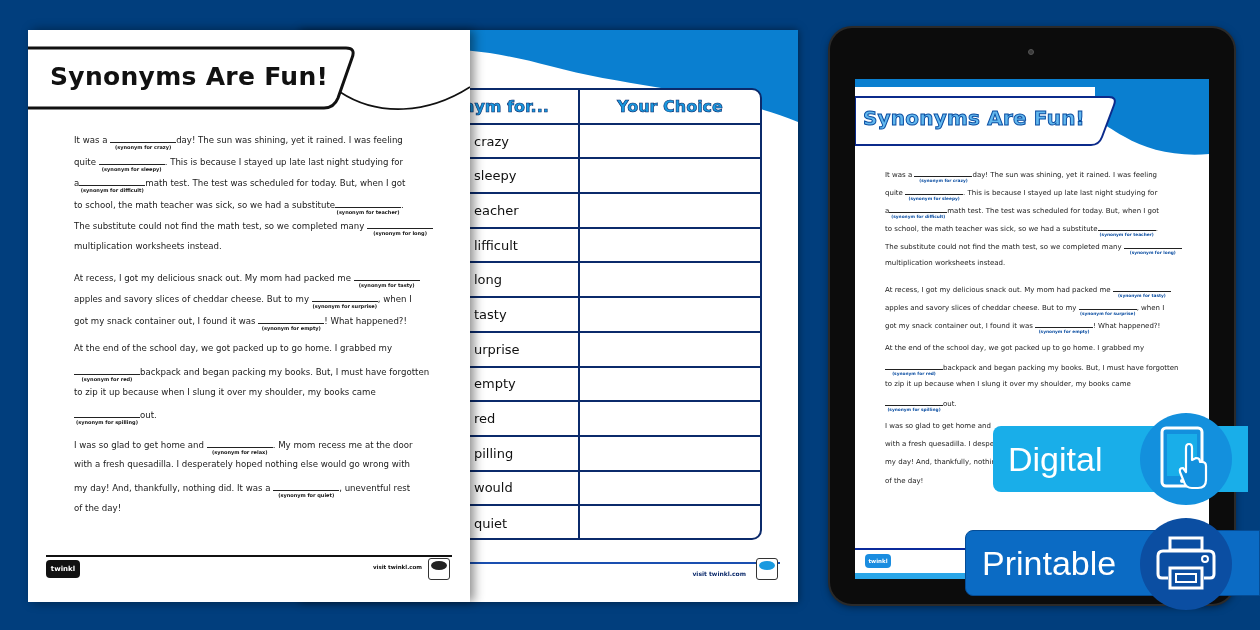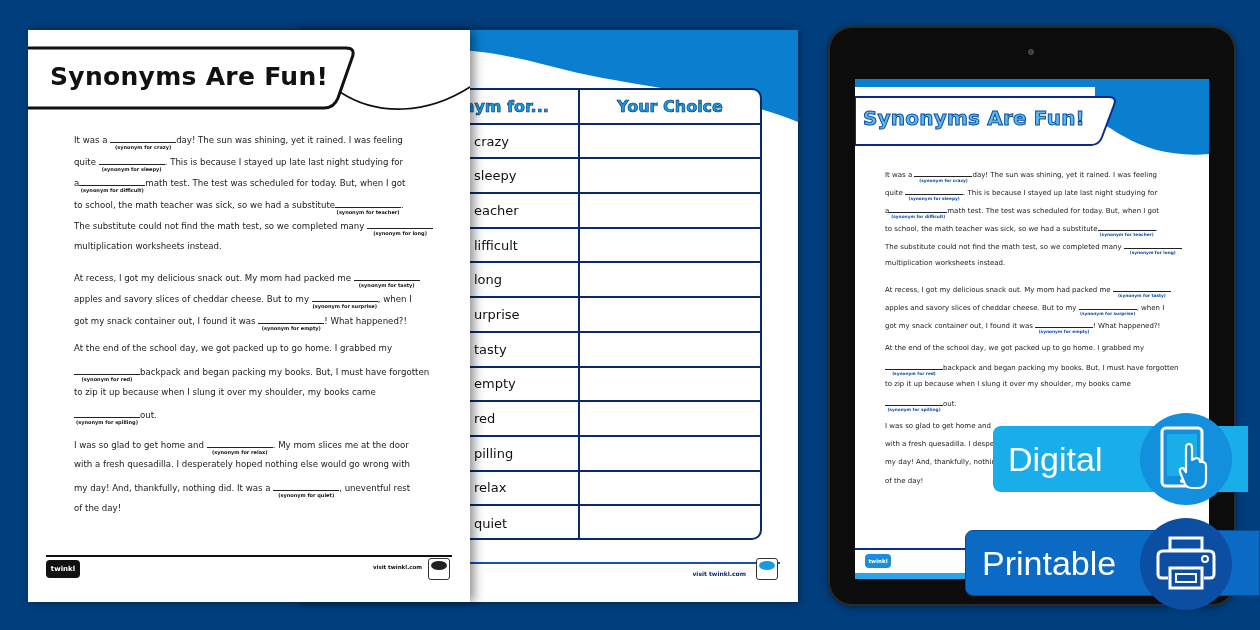--- a/index.html
+++ b/index.html
@@ -125,41 +125,41 @@
       </div>
       <div class="row">
         <div class="c1">lifficult</div>
         <div class="c2"></div>
       </div>
       <div class="row">
         <div class="c1">long</div>
         <div class="c2"></div>
       </div>
       <div class="row">
+        <div class="c1">tasty</div>
+        <div class="c2"></div>
+      </div>
+      <div class="row">
         <div class="c1">urprise</div>
         <div class="c2"></div>
       </div>
       <div class="row">
-        <div class="c1">tasty</div>
-        <div class="c2"></div>
-      </div>
-      <div class="row">
         <div class="c1">empty</div>
         <div class="c2"></div>
       </div>
       <div class="row">
         <div class="c1">red</div>
         <div class="c2"></div>
       </div>
       <div class="row">
         <div class="c1">pilling</div>
         <div class="c2"></div>
       </div>
       <div class="row">
-        <div class="c1">relax</div>
+        <div class="c1">would</div>
         <div class="c2"></div>
       </div>
       <div class="row">
         <div class="c1">quiet</div>
         <div class="c2"></div>
       </div>
     </div>
   <div class="back-footer-line"></div>
   <div class="back-footer-link">visit twinkl.com</div>
   <div class="badge-small" style="right:20px; top:528px;"></div>
@@ -178,21 +178,21 @@
       <div class="ln"><span>to school, the math teacher was sick, so we had a substitute</span><span class="blank" style="width:66px"><span class="hint">(synonym for teacher)</span></span><span>.</span></div>
       <div class="ln"><span>The substitute could not find the math test, so we completed many </span><span class="blank" style="width:66px"><span class="hint">(synonym for long)</span></span></div>
       <div class="ln"><span>multiplication worksheets instead.</span></div>
       <div class="ln gap"><span>At recess, I got my delicious snack out. My mom had packed me </span><span class="blank" style="width:66px"><span class="hint">(synonym for tasty)</span></span></div>
       <div class="ln"><span>apples and savory slices of cheddar cheese. But to my </span><span class="blank" style="width:66px"><span class="hint">(synonym for surprise)</span></span><span>, when I</span></div>
       <div class="ln"><span>got my snack container out, I found it was </span><span class="blank" style="width:66px"><span class="hint">(synonym for empty)</span></span><span>! What happened?!</span></div>
       <div class="ln gap"><span>At the end of the school day, we got packed up to go home. I grabbed my</span></div>
       <div class="ln"><span></span><span class="blank" style="width:66px"><span class="hint">(synonym for red)</span></span><span>backpack and began packing my books. But, I must have forgotten</span></div>
       <div class="ln"><span>to zip it up because when I slung it over my shoulder, my books came</span></div>
       <div class="ln"><span></span><span class="blank" style="width:66px"><span class="hint">(synonym for spilling)</span></span><span>out.</span></div>
-      <div class="ln gap"><span>I was so glad to get home and </span><span class="blank" style="width:66px"><span class="hint">(synonym for relax)</span></span><span>. My mom slices me at the door</span></div>
+      <div class="ln gap"><span>I was so glad to get home and </span><span class="blank" style="width:66px"><span class="hint">(synonym for relax)</span></span><span>. My mom recess me at the door</span></div>
       <div class="ln"><span>with a fresh quesadilla. I desperately hoped nothing else would go wrong with</span></div>
       <div class="ln"><span>my day! And, thankfully, nothing did. It was a </span><span class="blank" style="width:66px"><span class="hint">(synonym for quiet)</span></span><span>, uneventful rest</span></div>
       <div class="ln"><span>of the day!</span></div>
     </div>
   <div class="front-footer-line"></div>
   <div class="twinkl-logo" style="left:18px; top:530px;">twinkl</div>
   <div class="front-footer-link">visit twinkl.com</div>
   <div class="badge-small" style="right:20px; top:528px;"></div>
 </div>
 

